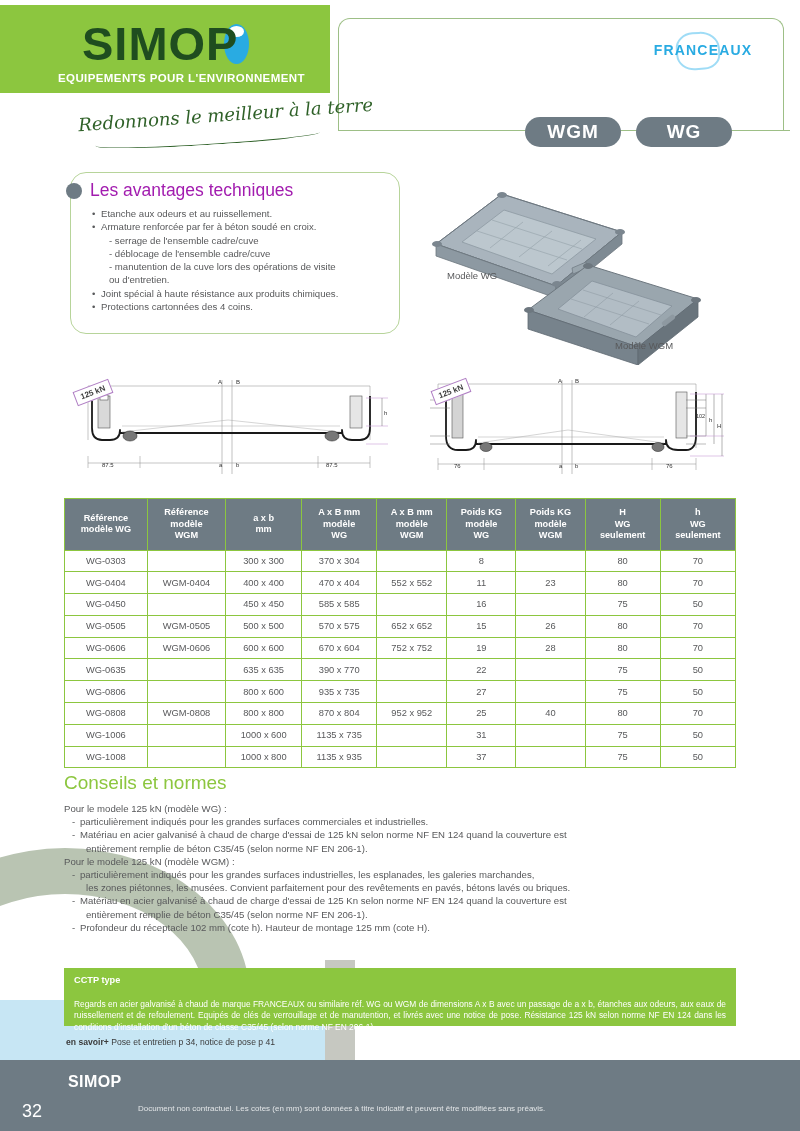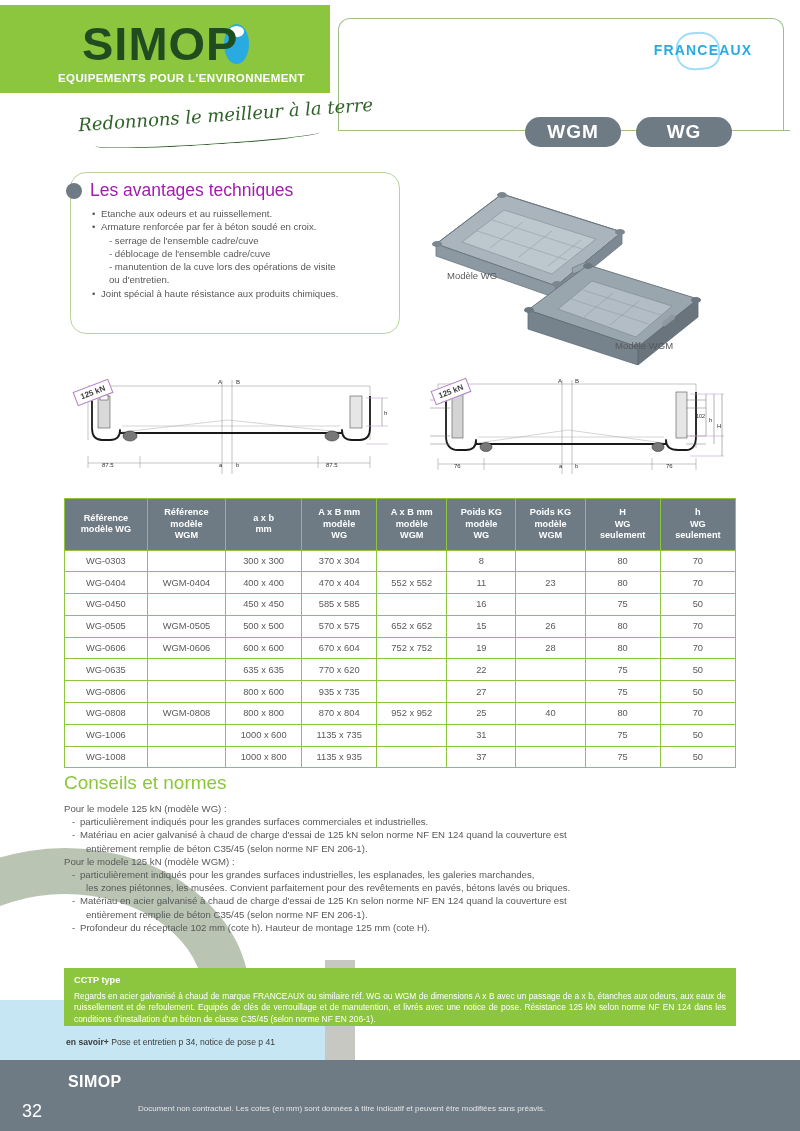--- a/index.html
+++ b/index.html
@@ -174,21 +174,21 @@
   .conseils-body .cont { padding-left: 22px; }
 
   
   .cctp {
     position: absolute; left: 64px; top: 968px; width: 672px; height: 58px;
     background: #8cc63f; z-index: 3; padding: 7px 10px;
   }
   .cctp-title { font-size: 9.2px; font-weight: bold; color: #ffffff; }
   .cctp-text {
     font-size: 8.4px; color: #ffffff; line-height: 11.4px; text-align: justify;
-    margin-top: 6px;
+    margin-top: 14px;
   }
 
   .savoir {
     position: absolute; left: 66px; top: 1037px; z-index: 4; font-size: 8.6px; color: #3b3b3b;
   }
   .savoir b { font-weight: bold; }
 
   
   .footer {
     position: absolute; left: 0; top: 1060px; width: 800px; height: 71px;
@@ -243,20 +243,21 @@
   <div class="adv-bullet"></div>
   <div class="adv-title">Les avantages techniques</div>
   <div class="adv-list" id="adv-list">
       <div class="li">Etanche aux odeurs et au ruissellement.</div>
       <div class="li">Armature renforcée par fer à béton soudé en croix.</div>
       <div class="sub">- serrage de l'ensemble cadre/cuve</div>
       <div class="sub">- déblocage de l'ensemble cadre/cuve</div>
       <div class="sub">- manutention de la cuve lors des opérations de visite</div>
       <div class="sub">ou d'entretien.</div>
       <div class="li">Joint spécial à haute résistance aux produits chimiques.</div>
+      <div class="li">Protections cartonnées des 4 coins.</div>
     </div>
 
   <div class="photo-wrap" style="left:424px; top:182px;">
     <svg width="210" height="120" viewBox="0 0 210 120">
 
       <polygon points="12,62 78,12 198,50 132,104" fill="#a9b4bd" stroke="#7b868f" stroke-width="1"></polygon>
       <polygon points="12,62 78,12 198,50 132,104" fill="none" stroke="#6d777f" stroke-width="1"></polygon>
 
       <polygon points="12,62 12,74 132,116 132,104" fill="#8d99a2" stroke="#6d777f" stroke-width="0.8"></polygon>
       <polygon points="132,104 132,116 198,62 198,50" fill="#7e8a93" stroke="#6d777f" stroke-width="0.8"></polygon>
@@ -494,21 +495,21 @@
           <td>752 x 752</td>
           <td>19</td>
           <td>28</td>
           <td>80</td>
           <td>70</td>
         </tr>
         <tr>
           <td>WG-0635</td>
           <td></td>
           <td>635 x 635</td>
-          <td>770 x 620</td>
+          <td>390 x 770</td>
           <td></td>
           <td>22</td>
           <td></td>
           <td>75</td>
           <td>50</td>
         </tr>
         <tr>
           <td>WG-0806</td>
           <td></td>
           <td>800 x 600</td>

